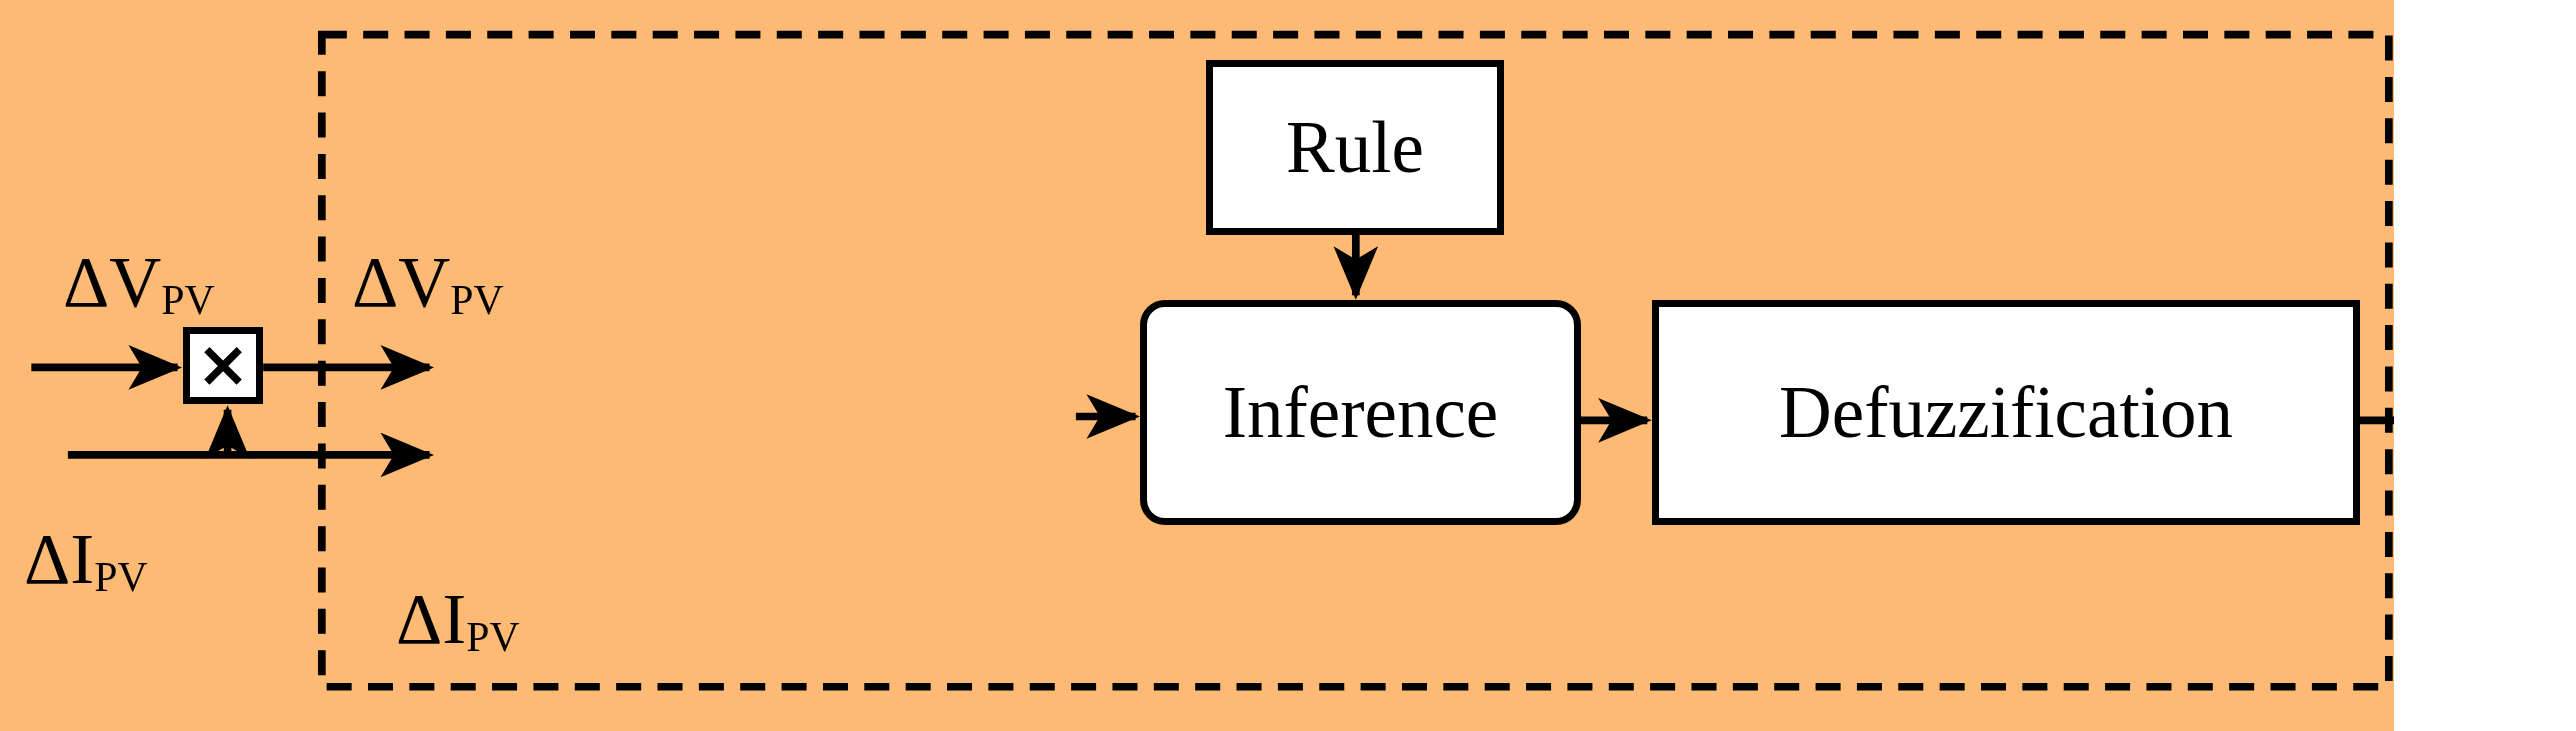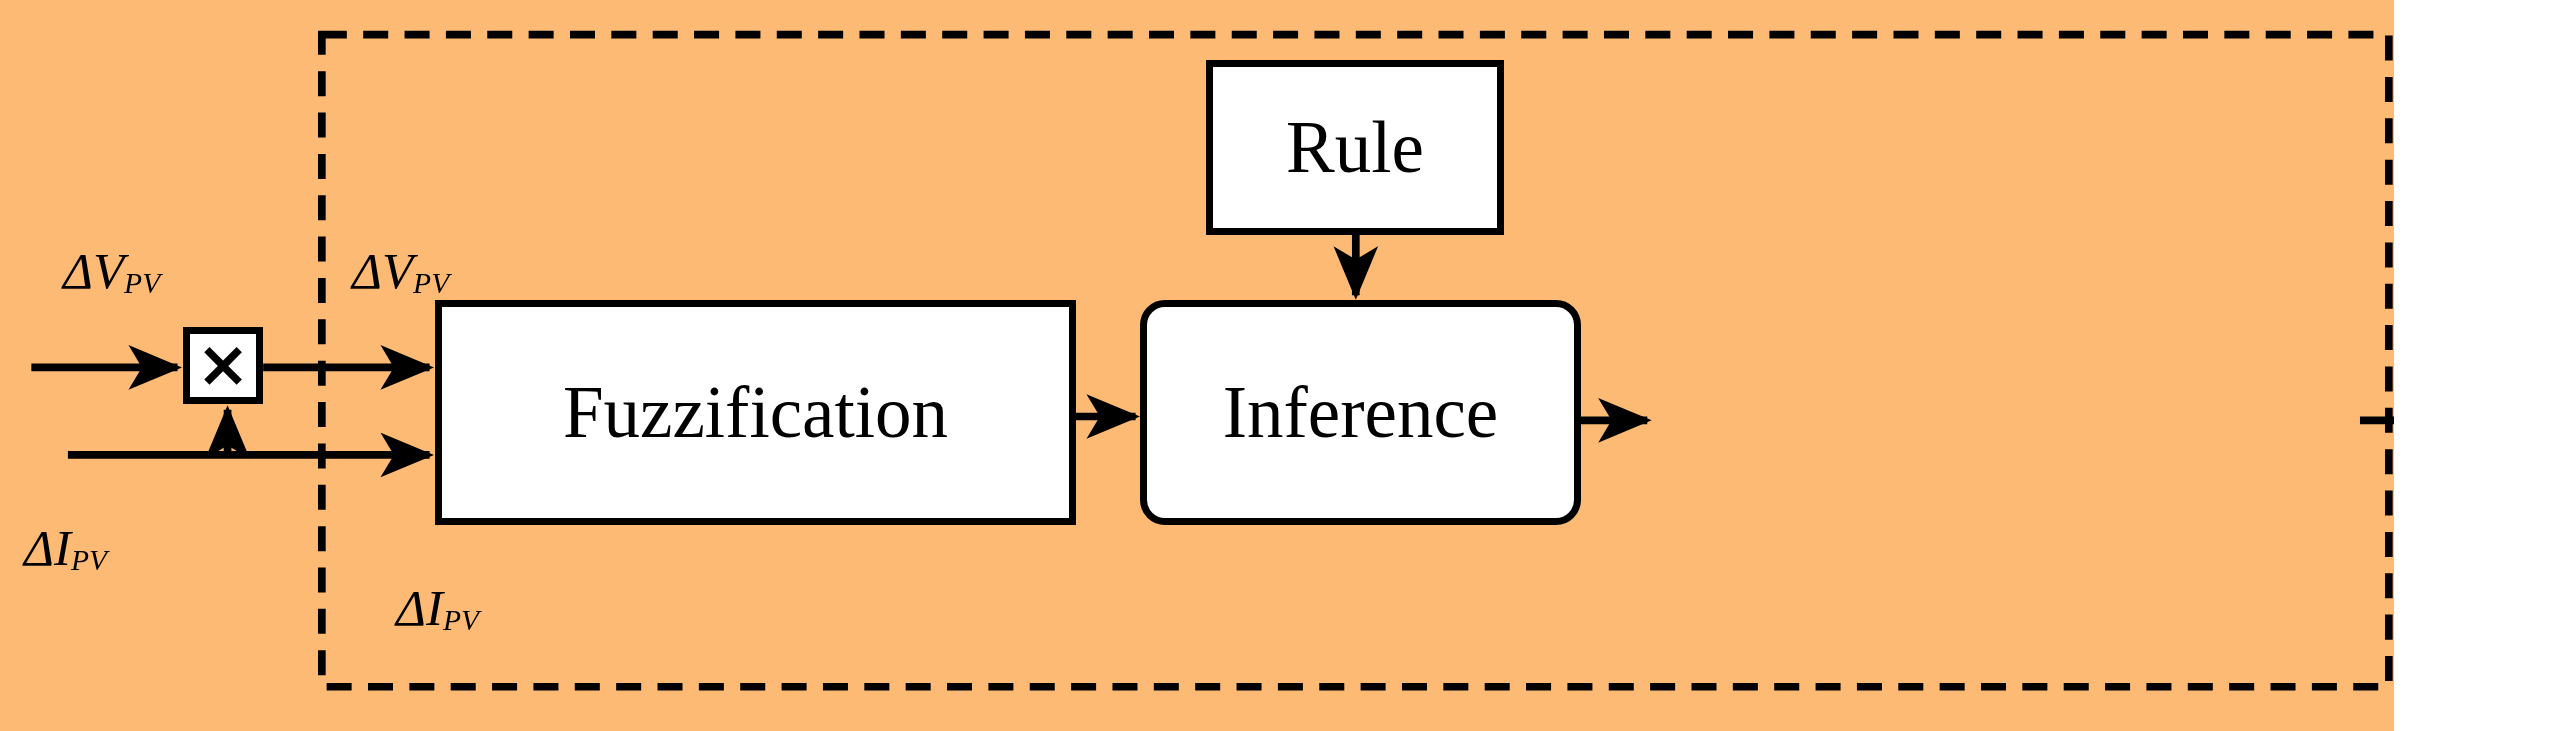--- a/index.html
+++ b/index.html
@@ -46,24 +46,23 @@
   }
   .multiplier .op {
     font-family: "DejaVu Sans", "Liberation Sans", sans-serif;
     font-weight: 700;
     font-size: 64px;
     line-height: 1;
     margin-top: -3.8px;
   }
   .sig {
     position: absolute;
-    font-size: 51px;
+    font-size: 72px;
     line-height: 1;
     white-space: nowrap;
-    font-style: italic;
   }
   .sig .sb {
     font-size: 0.58em;
     vertical-align: -0.18em;
   }
   .sig-input-v  { left: 63px;   top: 246px; }
   .sig-input-i  { left: 24px;   top: 523px; }
   .sig-inner-v  { left: 352px;  top: 246px; }
   .sig-inner-i  { left: 396px;  top: 583px; }
   .sig-output   { left: 2410px; top: 343px; }
@@ -96,28 +95,28 @@
 
     <line x1="1409" y1="244" x2="1409" y2="307" stroke="#000000" stroke-width="8" marker-end="url(#ah)"></line>
 
     <line x1="2453" y1="437" x2="2541" y2="437" stroke="#000000" stroke-width="8" marker-end="url(#ah)"></line>
   </svg>
 
   <div class="block block-rule">
     <span>Rule</span>
   </div>
 
-  <div class="block block-fuzzification">
-    <span>Fuzzification</span>
-  </div>
 
   <div class="block block-inference">
     <span>Inference</span>
   </div>
 
+  <div class="block block-defuzzification">
+    <span>Defuzzification</span>
+  </div>
 
   <div class="multiplier">
     <span class="op">×</span>
   </div>
 
   <div class="sig sig-input-v">
     <span>ΔV</span><span class="sb">PV</span>
   </div>
 
   <div class="sig sig-input-i">

